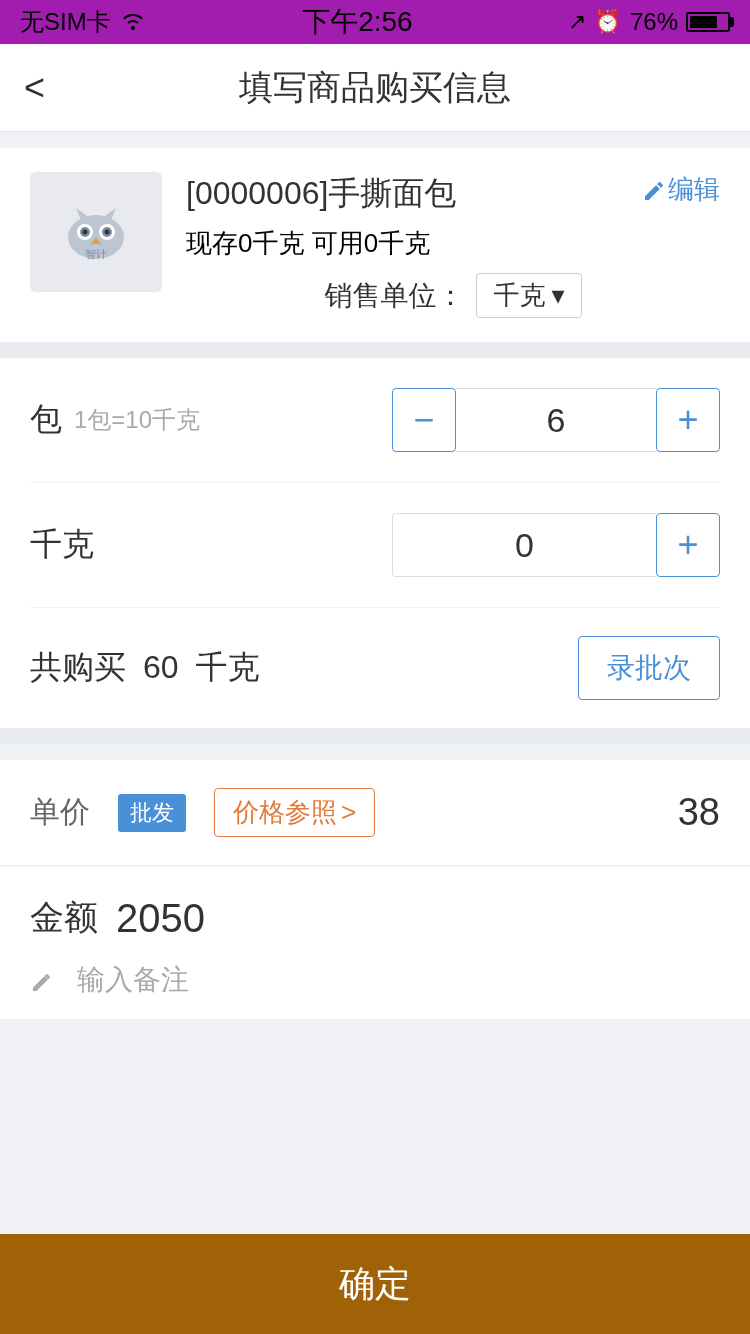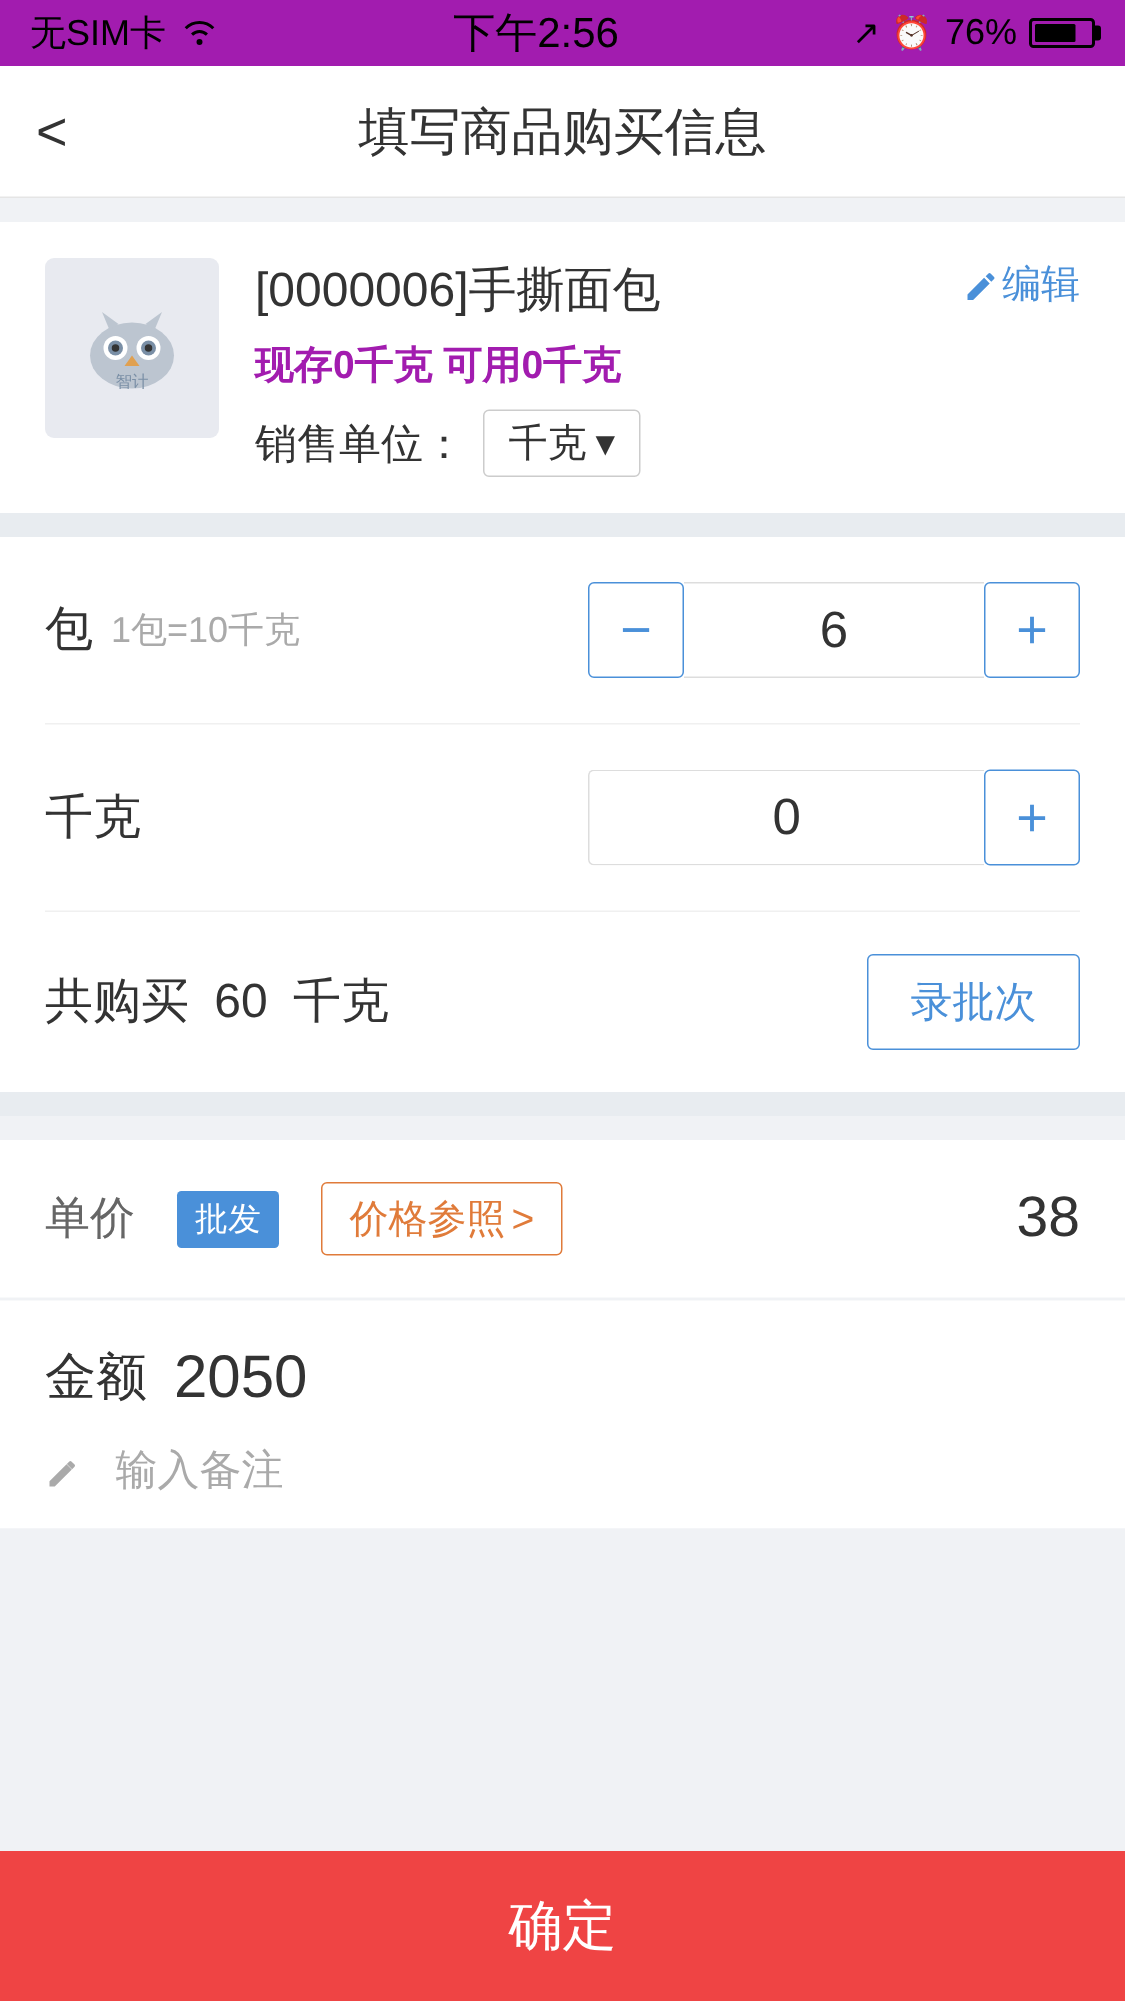--- a/index.html
+++ b/index.html
@@ -82,21 +82,21 @@
     
     .product-card {
       background: #fff;
       padding: 24px 30px;
       display: flex;
       align-items: flex-start;
       gap: 24px;
       margin-top: 16px;
     }
     .product-thumb {
-      width: 116px;
+      width: 132px;
       height: 120px;
       background: #e8eaf0;
       border-radius: 6px;
       display: flex;
       align-items: center;
       justify-content: center;
       flex-shrink: 0;
     }
     .product-info { flex: 1; }
     .product-name-row {
@@ -112,31 +112,31 @@
     .edit-btn {
       color: #4a90d9;
       font-size: 26px;
       display: flex;
       align-items: center;
       gap: 4px;
       white-space: nowrap;
     }
     .product-stock {
       font-size: 26px;
-      color: #a21caf;
+      color: #000000;
       margin-top: 10px;
-      font-weight: bold;
     }
     .product-unit-row {
       margin-top: 12px;
       display: flex;
       align-items: center;
       gap: 12px;
       font-size: 28px;
       color: #333;
+      justify-content: center;
     }
     .unit-select {
       border: 1px solid #ccc;
       border-radius: 4px;
       padding: 4px 16px;
       font-size: 26px;
       color: #333;
       background: #fff;
       display: flex;
       align-items: center;
@@ -303,21 +303,21 @@
       min-height: 340px;
     }
 
     
     .confirm-btn {
       position: fixed;
       bottom: 0;
       left: 0;
       width: 750px;
       height: 100px;
-      background: #ef4444;
+      background: #a16207;
       color: #fff;
       font-size: 36px;
       display: flex;
       align-items: center;
       justify-content: center;
       cursor: pointer;
       border: none;
     }
   </style>
 </head>

